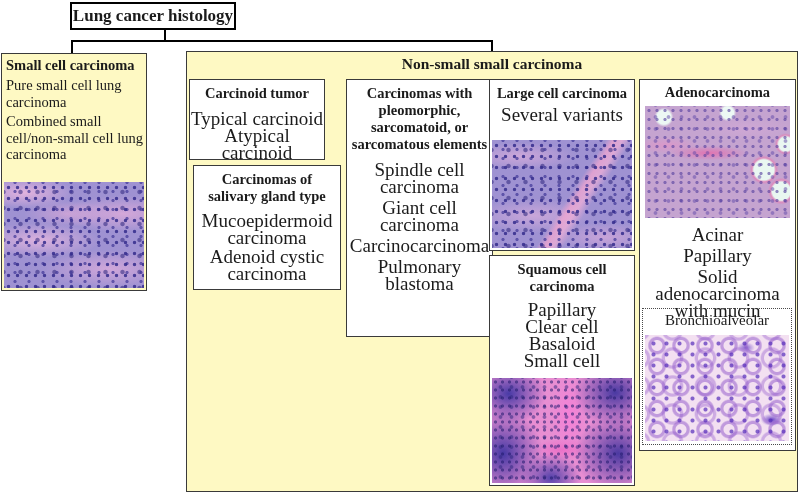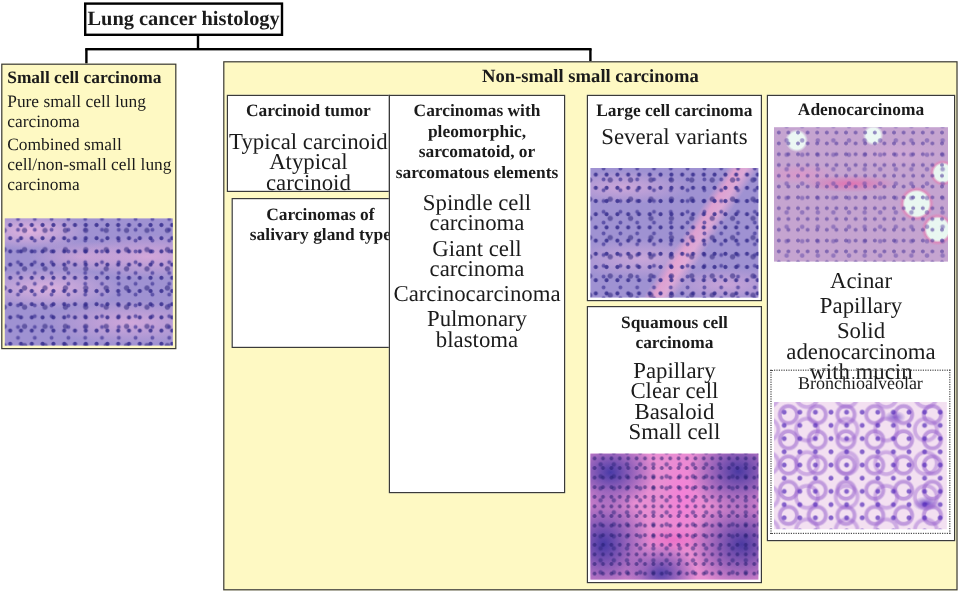--- a/index.html
+++ b/index.html
@@ -29,21 +29,21 @@
   .inner{position:absolute;box-sizing:border-box;border:1.6px solid #3a3a3a;background:#fff;text-align:center;}
   .inner .title{font-weight:bold;font-size:14.5px;line-height:17px;padding:5px 2px 0 2px;}
   .inner .items{margin-top:8px;}
   .inner .item{font-size:19px;line-height:17px;}
 
   .carcinoid-box{left:2px;top:27px;width:136px;height:81px;}
   .salivary-box{left:6px;top:113px;width:148px;height:125px;}
   .salivary-box .items{margin-top:7px;}
   .salivary-box .item + .item{margin-top:2px;}
 
-  .pleomorphic-box{left:137px;top:27px;width:147px;height:332px;}
+  .pleomorphic-box{left:159px;top:27px;width:147px;height:258px;}
   .pleomorphic-box .items{margin-top:8px;}
   .pleomorphic-box .item + .item{margin-top:4px;text-align:center;}
 
   .large-cell-box{left:302px;top:27px;width:146px;height:172px;}
   .large-cell-box .items{margin-top:4px;}
 
   .squamous-box{left:302px;top:203px;width:146px;height:231px;}
   .squamous-box .items{margin-top:6px;}
 
   .adeno-box{left:452px;top:27px;width:157px;height:372px;}
@@ -161,20 +161,24 @@
     <div class="inner carcinoid-box">
       <div class="title">Carcinoid tumor</div>
       <div class="items">
         <div class="item">Typical carcinoid</div>
         <div class="item">Atypical carcinoid</div>
       </div>
     </div>
 
     <div class="inner salivary-box">
       <div class="title">Carcinomas of salivary gland type</div>
+      <div class="items">
+        <div class="item">Mucoepidermoid carcinoma</div>
+        <div class="item">Adenoid cystic carcinoma</div>
+      </div>
     </div>
 
     <div class="inner pleomorphic-box">
       <div class="title">Carcinomas with pleomorphic, sarcomatoid, or sarcomatous elements</div>
       <div class="items">
         <div class="item">Spindle cell carcinoma</div>
         <div class="item">Giant cell carcinoma</div>
         <div class="item">Carcinocarcinoma</div>
         <div class="item">Pulmonary blastoma</div>
       </div>

